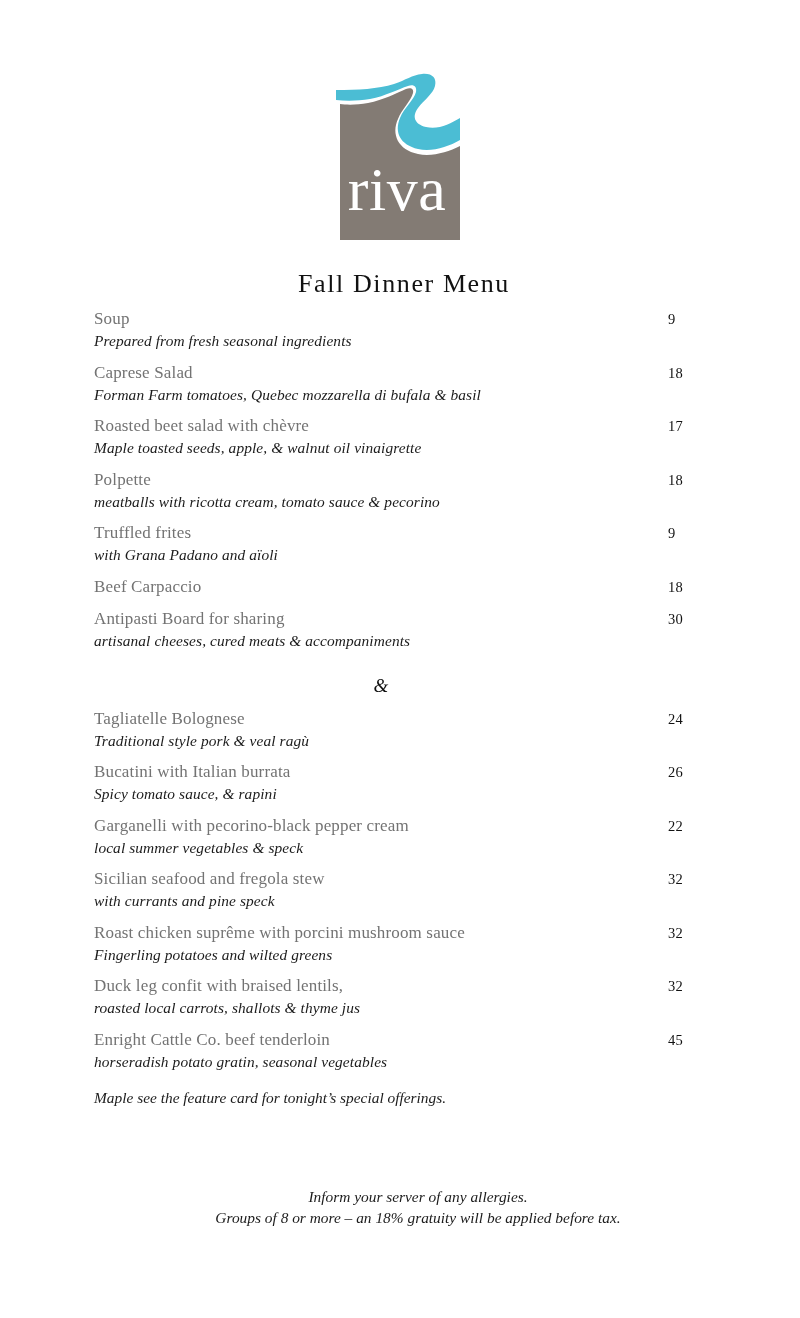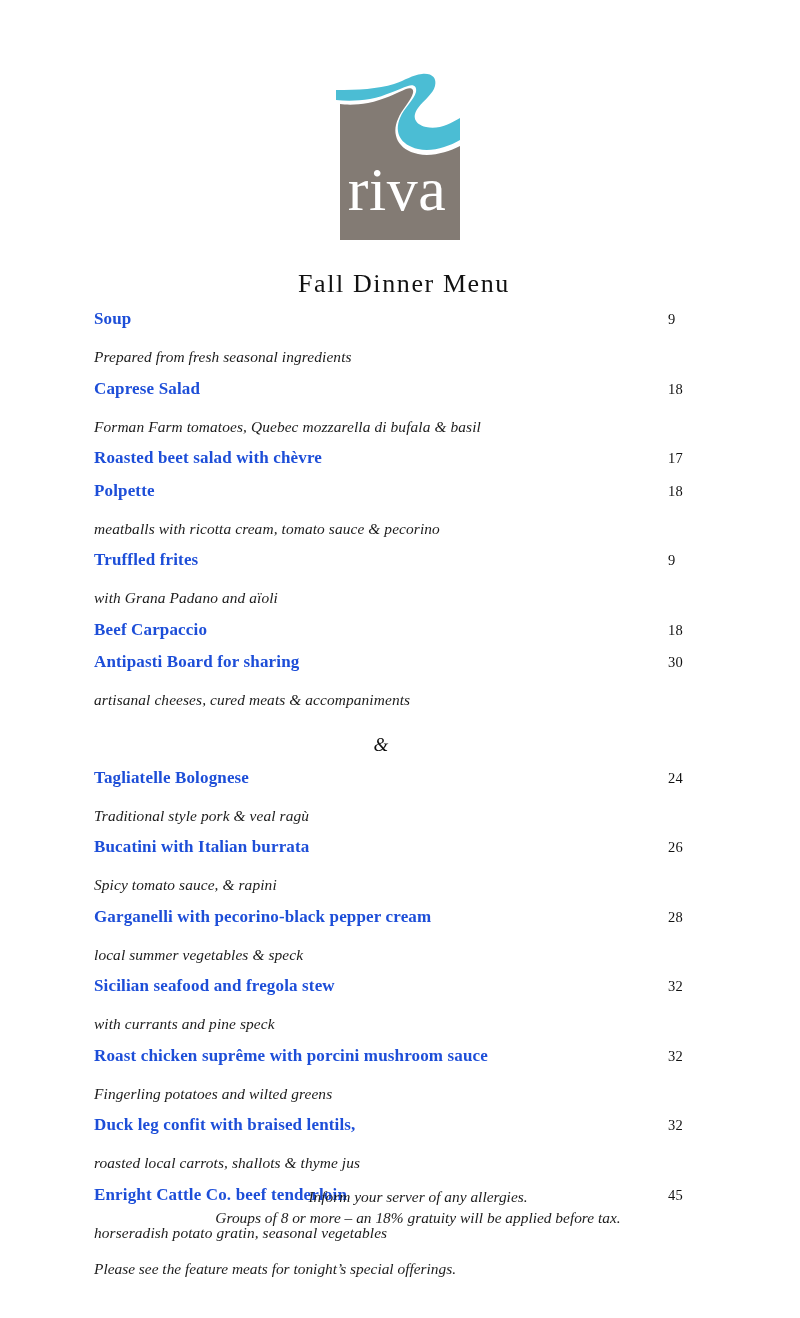--- a/index.html
+++ b/index.html
@@ -81,41 +81,40 @@
     margin-bottom: 10.5px;
   }
   .item-row {
     display: flex;
     align-items: baseline;
     justify-content: space-between;
   }
   .item-name {
     font-size: 17px;
     line-height: 22px;
-    color: #1d4ed8;
+    color: #737373;
     letter-spacing: 0.15px;
     padding-right: 16px;
-    font-weight: bold;
   }
   .item-price {
     font-size: 14.5px;
     line-height: 22px;
     color: #121212;
     width: 46px;
     flex: 0 0 46px;
     text-align: left;
     letter-spacing: 0.3px;
   }
   .item-desc {
     font-style: italic;
     font-size: 15.4px;
     line-height: 20px;
     color: #1b1b1b;
     letter-spacing: 0.1px;
-    margin-top: 17px;
+    margin-top: 1px;
   }
 
   .divider {
     text-align: center;
     font-style: italic;
     font-size: 19px;
     color: #111111;
     padding: 13px 0 11px 0;
     width: 574px;
   }
@@ -193,20 +192,21 @@
           <span class="item-price">18</span>
         </div>
         <div class="item-desc">Forman Farm tomatoes, Quebec mozzarella di bufala &amp; basil</div>
       </div>
 
       <div class="item">
         <div class="item-row">
           <span class="item-name">Roasted beet salad with chèvre</span>
           <span class="item-price">17</span>
         </div>
+        <div class="item-desc">Maple toasted seeds, apple, &amp; walnut oil vinaigrette</div>
       </div>
 
       <div class="item">
         <div class="item-row">
           <span class="item-name">Polpette</span>
           <span class="item-price">18</span>
         </div>
         <div class="item-desc">meatballs with ricotta cream, tomato sauce &amp; pecorino</div>
       </div>
 
@@ -252,21 +252,21 @@
         <div class="item-row">
           <span class="item-name">Bucatini with Italian burrata</span>
           <span class="item-price">26</span>
         </div>
         <div class="item-desc">Spicy tomato sauce, &amp; rapini</div>
       </div>
 
       <div class="item">
         <div class="item-row">
           <span class="item-name">Garganelli with pecorino-black pepper cream</span>
-          <span class="item-price">28</span>
+          <span class="item-price">22</span>
         </div>
         <div class="item-desc">local summer vegetables &amp; speck</div>
       </div>
 
       <div class="item">
         <div class="item-row">
           <span class="item-name">Sicilian seafood and fregola stew</span>
           <span class="item-price">32</span>
         </div>
         <div class="item-desc">with currants and pine speck</div>
@@ -291,21 +291,21 @@
       <div class="item">
         <div class="item-row">
           <span class="item-name">Enright Cattle Co. beef tenderloin</span>
           <span class="item-price">45</span>
         </div>
         <div class="item-desc">horseradish potato gratin, seasonal vegetables</div>
       </div>
 
     </div>
 
-    <div class="note">Please see the feature meats for tonight’s special offerings.</div>
+    <div class="note">Maple see the feature card for tonight’s special offerings.</div>
 
   </div>
 
   <div class="footer">
     <div>Inform your server of any allergies.</div>
     <div>Groups of 8 or more – an 18% gratuity will be applied before tax.</div>
   </div>
 
 </div>
 

